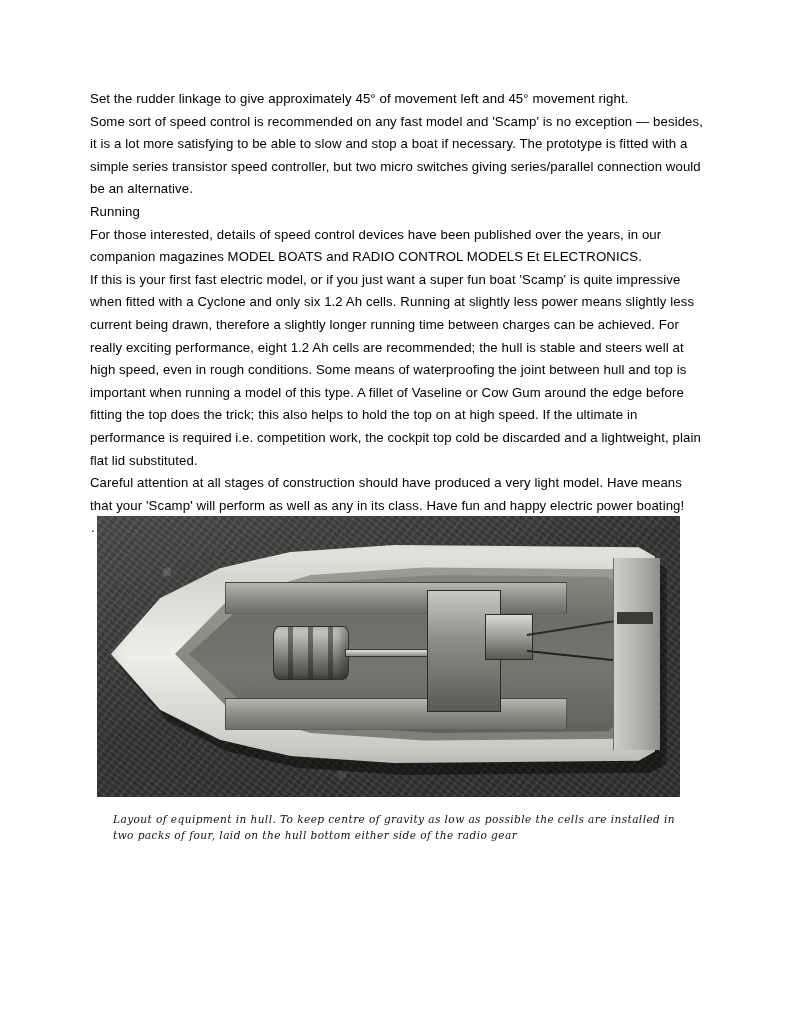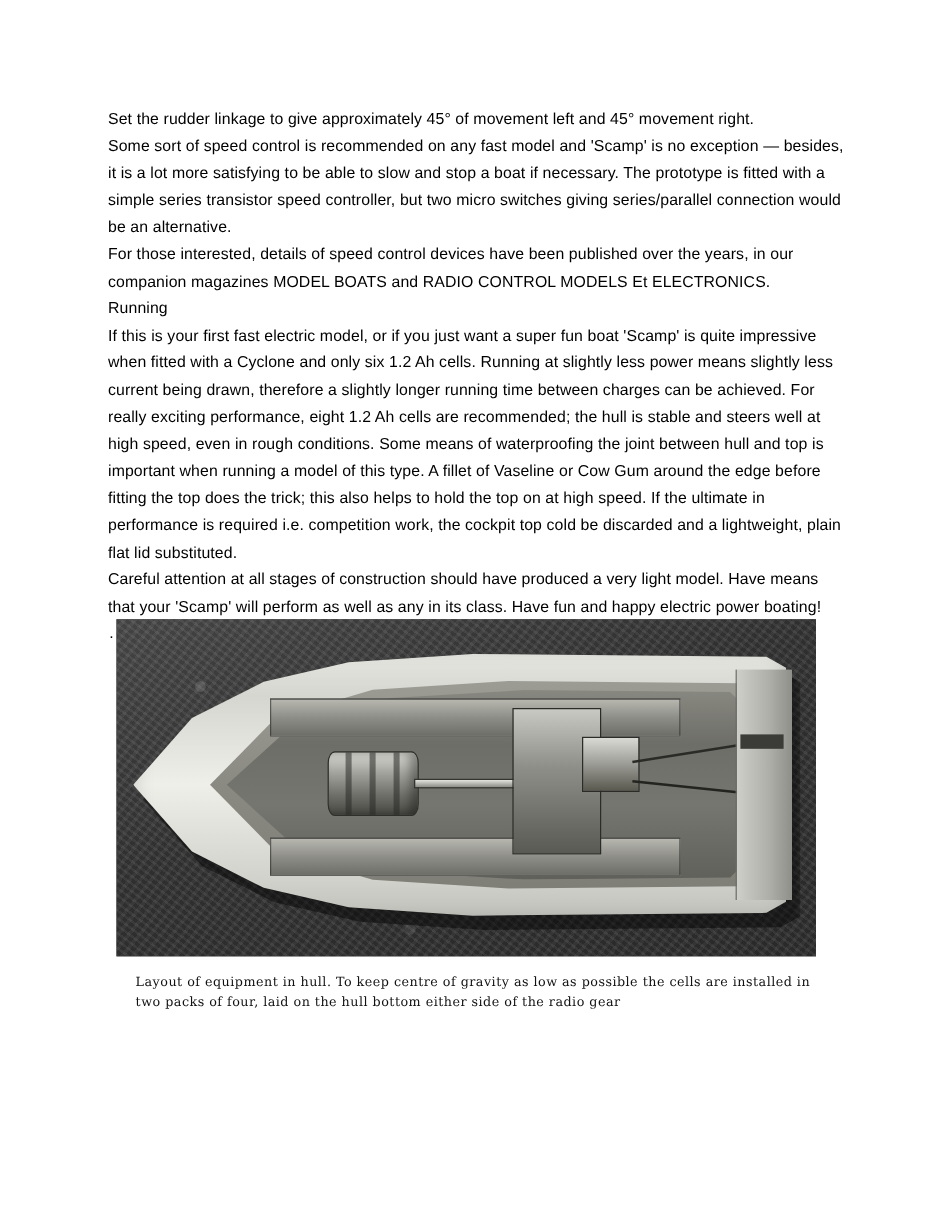--- a/index.html
+++ b/index.html
@@ -197,33 +197,34 @@
   .caption {
     position: absolute;
     left: 113px;
     top: 812px;
     width: 570px;
     font-family: "DejaVu Serif", serif;
     font-size: 10.6px;
     line-height: 15.5px;
     letter-spacing: 0.4px;
     color: #111;
+    font-style: italic;
   }
 </style>
 </head>
 <body>
 
 <div class="page">
 
   <div class="content">
     <div class="body-text">
       <p>Set the rudder linkage to give approximately 45° of movement left and 45° movement right.</p>
       <p>Some sort of speed control is recommended on any fast model and 'Scamp' is no exception — besides, it is a lot more satisfying to be able to slow and stop a boat if necessary. The prototype is fitted with a simple series transistor speed controller, but two micro switches giving series/parallel connection would be an alternative.</p>
+      <p>Running</p>
       <p>For those interested, details of speed control devices have been published over the years, in our companion magazines MODEL BOATS and RADIO CONTROL MODELS Et ELECTRONICS.</p>
-      <p>Running</p>
       <p>If this is your first fast electric model, or if you just want a super fun boat 'Scamp' is quite impressive when fitted with a Cyclone and only six 1.2 Ah cells. Running at slightly less power means slightly less current being drawn, therefore a slightly longer running time between charges can be achieved. For really exciting performance, eight 1.2 Ah cells are recommended; the hull is stable and steers well at high speed, even in rough conditions. Some means of waterproofing the joint between hull and top is important when running a model of this type. A fillet of Vaseline or Cow Gum around the edge before fitting the top does the trick; this also helps to hold the top on at high speed. If the ultimate in performance is required i.e. competition work, the cockpit top cold be discarded and a lightweight, plain flat lid substituted.</p>
       <p>Careful attention at all stages of construction should have produced a very light model. Have means that your 'Scamp' will perform as well as any in its class. Have fun and happy electric power boating!</p>
       <p class="dot-mark">.</p>
     </div>
   </div>
 
   <div class="figure">
     <div class="bg"></div>
     <div class="hull-shadow"></div>
     <div class="hull"></div>

